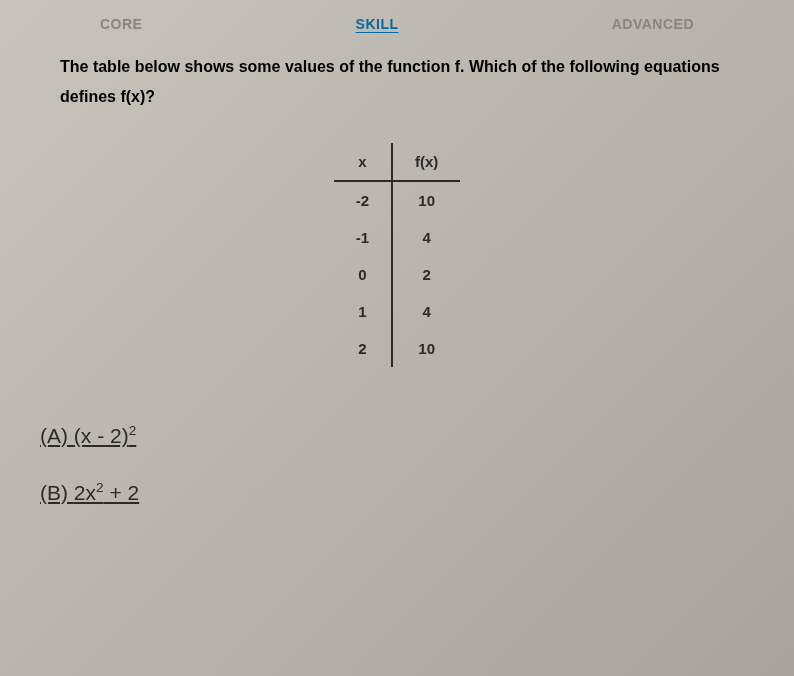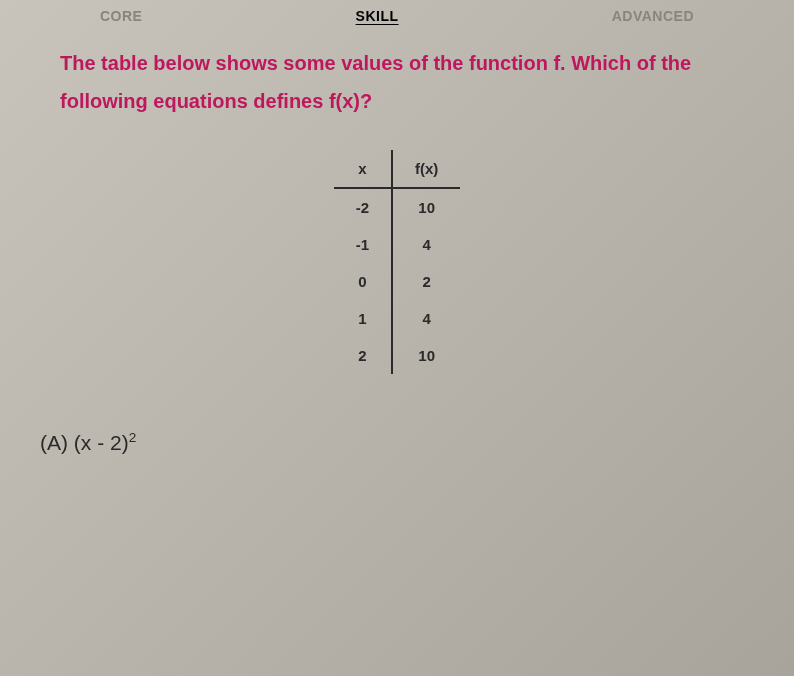--- a/index.html
+++ b/index.html
@@ -19,31 +19,32 @@
     .tabs {
       display: flex;
       justify-content: space-between;
       padding: 8px 60px 16px 60px;
       font-size: 14px;
       font-weight: 600;
       color: #888480;
     }
     .tab {
       letter-spacing: 0.5px;
+      margin-top: 8px;
     }
     .tab.active {
-      color: #000000;
+      color: #0369a1;
       text-decoration: underline;
       text-underline-offset: 3px;
     }
     .question {
-      font-size: 20px;
+      font-size: 16px;
       font-weight: 600;
       line-height: 1.9;
-      color: #be185d;
+      color: #000000;
       padding: 4px 20px 20px 20px;
     }
     .table-wrap {
       display: flex;
       justify-content: center;
       padding: 10px 0 30px 0;
     }
     .ftable {
       border-collapse: collapse;
       font-size: 15px;
@@ -56,20 +57,21 @@
     }
     .ftable th {
       border-bottom: 2px solid #2a2a2a;
       font-weight: 700;
     }
     .ftable .col-x {
       border-right: 2px solid #2a2a2a;
     }
     .choices {
       padding: 10px 0 0 0;
+      text-decoration: underline;
     }
     .choice {
       font-size: 21px;
       color: #2a2a2a;
       padding: 16px 0;
       font-weight: 500;
     }
     sup {
       font-size: 0.65em;
       vertical-align: super;
@@ -116,13 +118,16 @@
         <td>10</td>
       </tr>
     </tbody>
   </table>
 </div>
 
 <div class="choices">
   <div class="choice">
     <span>(A) </span><span>(x - 2)</span><sup>2</sup>
   </div>
+  <div class="choice">
+    <span>(B) </span><span>2x</span><sup>2</sup><span> + 2</span>
+  </div>
 </div>
 
 </body></html>

